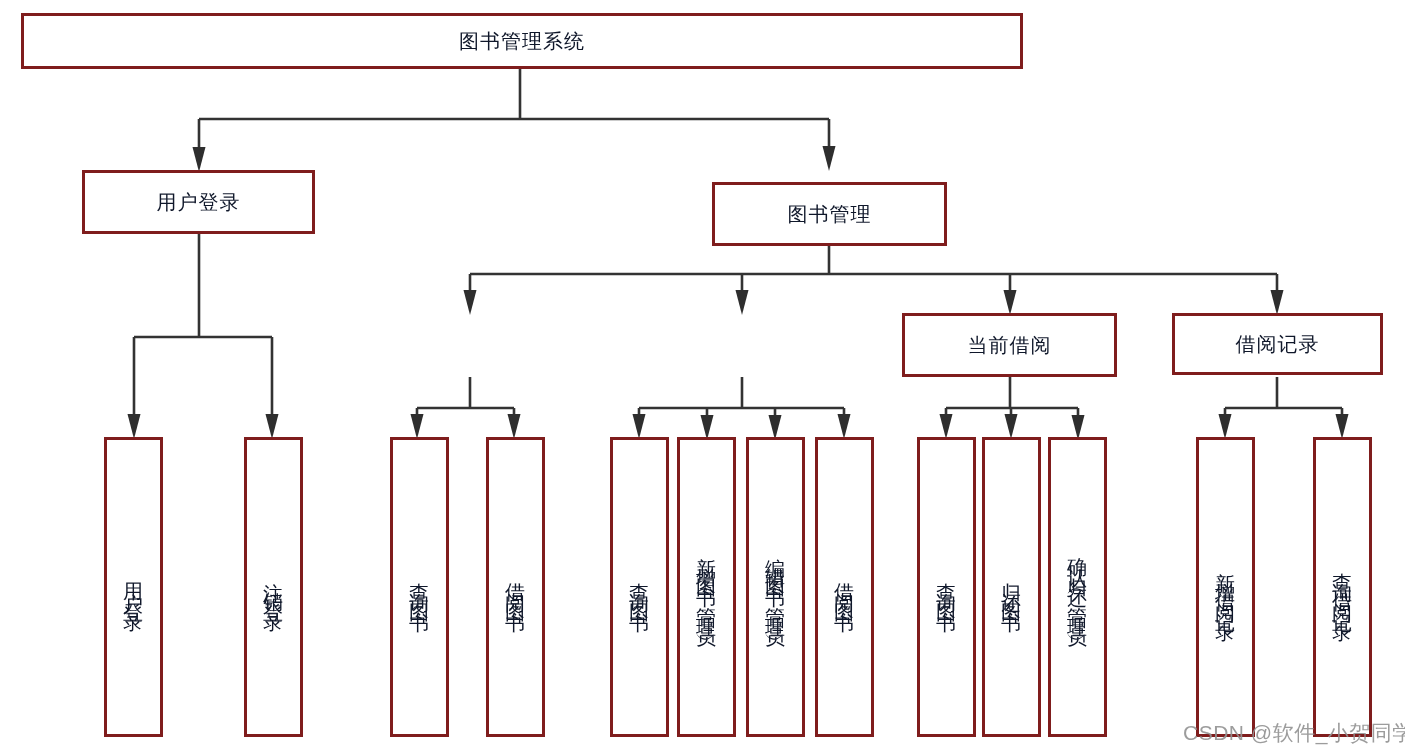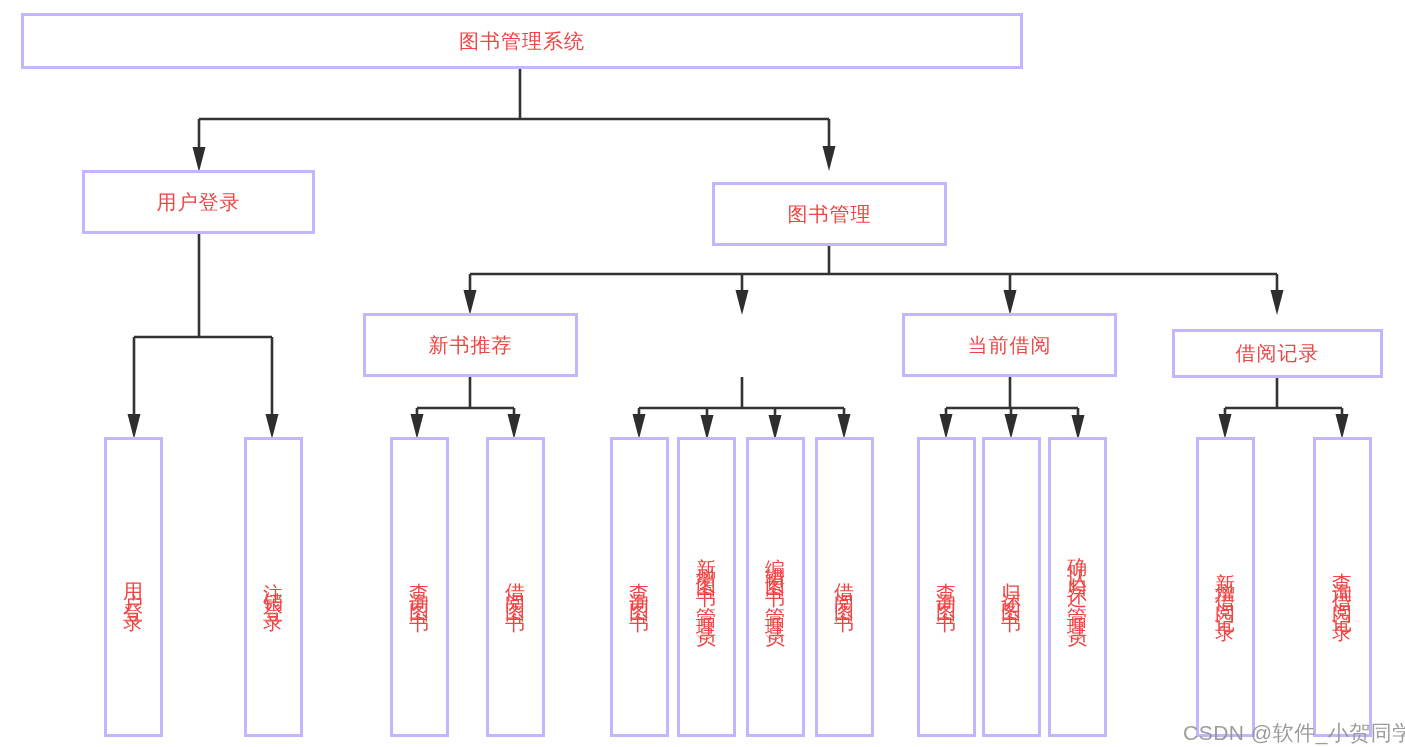--- a/index.html
+++ b/index.html
@@ -14,28 +14,28 @@
   }
   #connectors {
     position: absolute;
     left: 0; top: 0;
     width: 1405px; height: 747px;
     pointer-events: none;
   }
   .node {
     position: absolute;
     background: #ffffff;
-    border: 3px solid #c4b5fd;
+    border: 3px solid #7f1d1d;
     box-sizing: border-box;
     display: flex;
     align-items: center;
     justify-content: center;
     font-size: 20px;
     letter-spacing: 1px;
-    color: #ef4444;
+    color: #0f172a;
     z-index: 2;
   }
   .leaf {
     width: 59px;
     height: 300px;
     top: 437px;
   }
   .leaf .vtext {
     writing-mode: vertical-rl;
     text-orientation: mixed;
@@ -46,21 +46,21 @@
   }
   
   #node-root      { left: 21px;   top: 13px;  width: 1002px; height: 56px; }
   
   #node-user-login { left: 82px;  top: 170px; width: 233px;  height: 64px; }
   #node-book-mgmt  { left: 712px; top: 169px; width: 235px;  height: 64px; margin-top: 13px; }
   
   #node-new-books      { left: 363px;  top: 313px; width: 215px; height: 64px; }
   #node-book-borrow    { left: 635px;  top: 313px; width: 213px; height: 64px; }
   #node-current-borrow { left: 902px;  top: 313px; width: 215px; height: 64px; }
-  #node-borrow-records { left: 1172px; top: 313px; width: 211px; height: 49px; margin-top: 16px; }
+  #node-borrow-records { left: 1172px; top: 313px; width: 211px; height: 62px; }
   
   #leaf-ul-0 { left: 104px; }
   #leaf-ul-1 { left: 244px; }
   #leaf-nb-0 { left: 390px; }
   #leaf-nb-1 { left: 486px; }
   #leaf-bb-0 { left: 610px; }
   #leaf-bb-1 { left: 677px; }
   #leaf-bb-2 { left: 746px; }
   #leaf-bb-3 { left: 815px; }
   #leaf-cb-0 { left: 917px; }
@@ -127,23 +127,20 @@
     <span>图书管理系统</span>
   </div>
 
   <div class="node" id="node-user-login">
     <span>用户登录</span>
   </div>
   <div class="node" id="node-book-mgmt">
     <span>图书管理</span>
   </div>
 
-  <div class="node" id="node-new-books">
-    <span>新书推荐</span>
-  </div>
   <div class="node" id="node-current-borrow">
     <span>当前借阅</span>
   </div>
   <div class="node" id="node-borrow-records">
     <span>借阅记录</span>
   </div>
 
   <div class="node leaf" id="leaf-ul-0">
     <span class="vtext">用户登录</span>
   </div>

